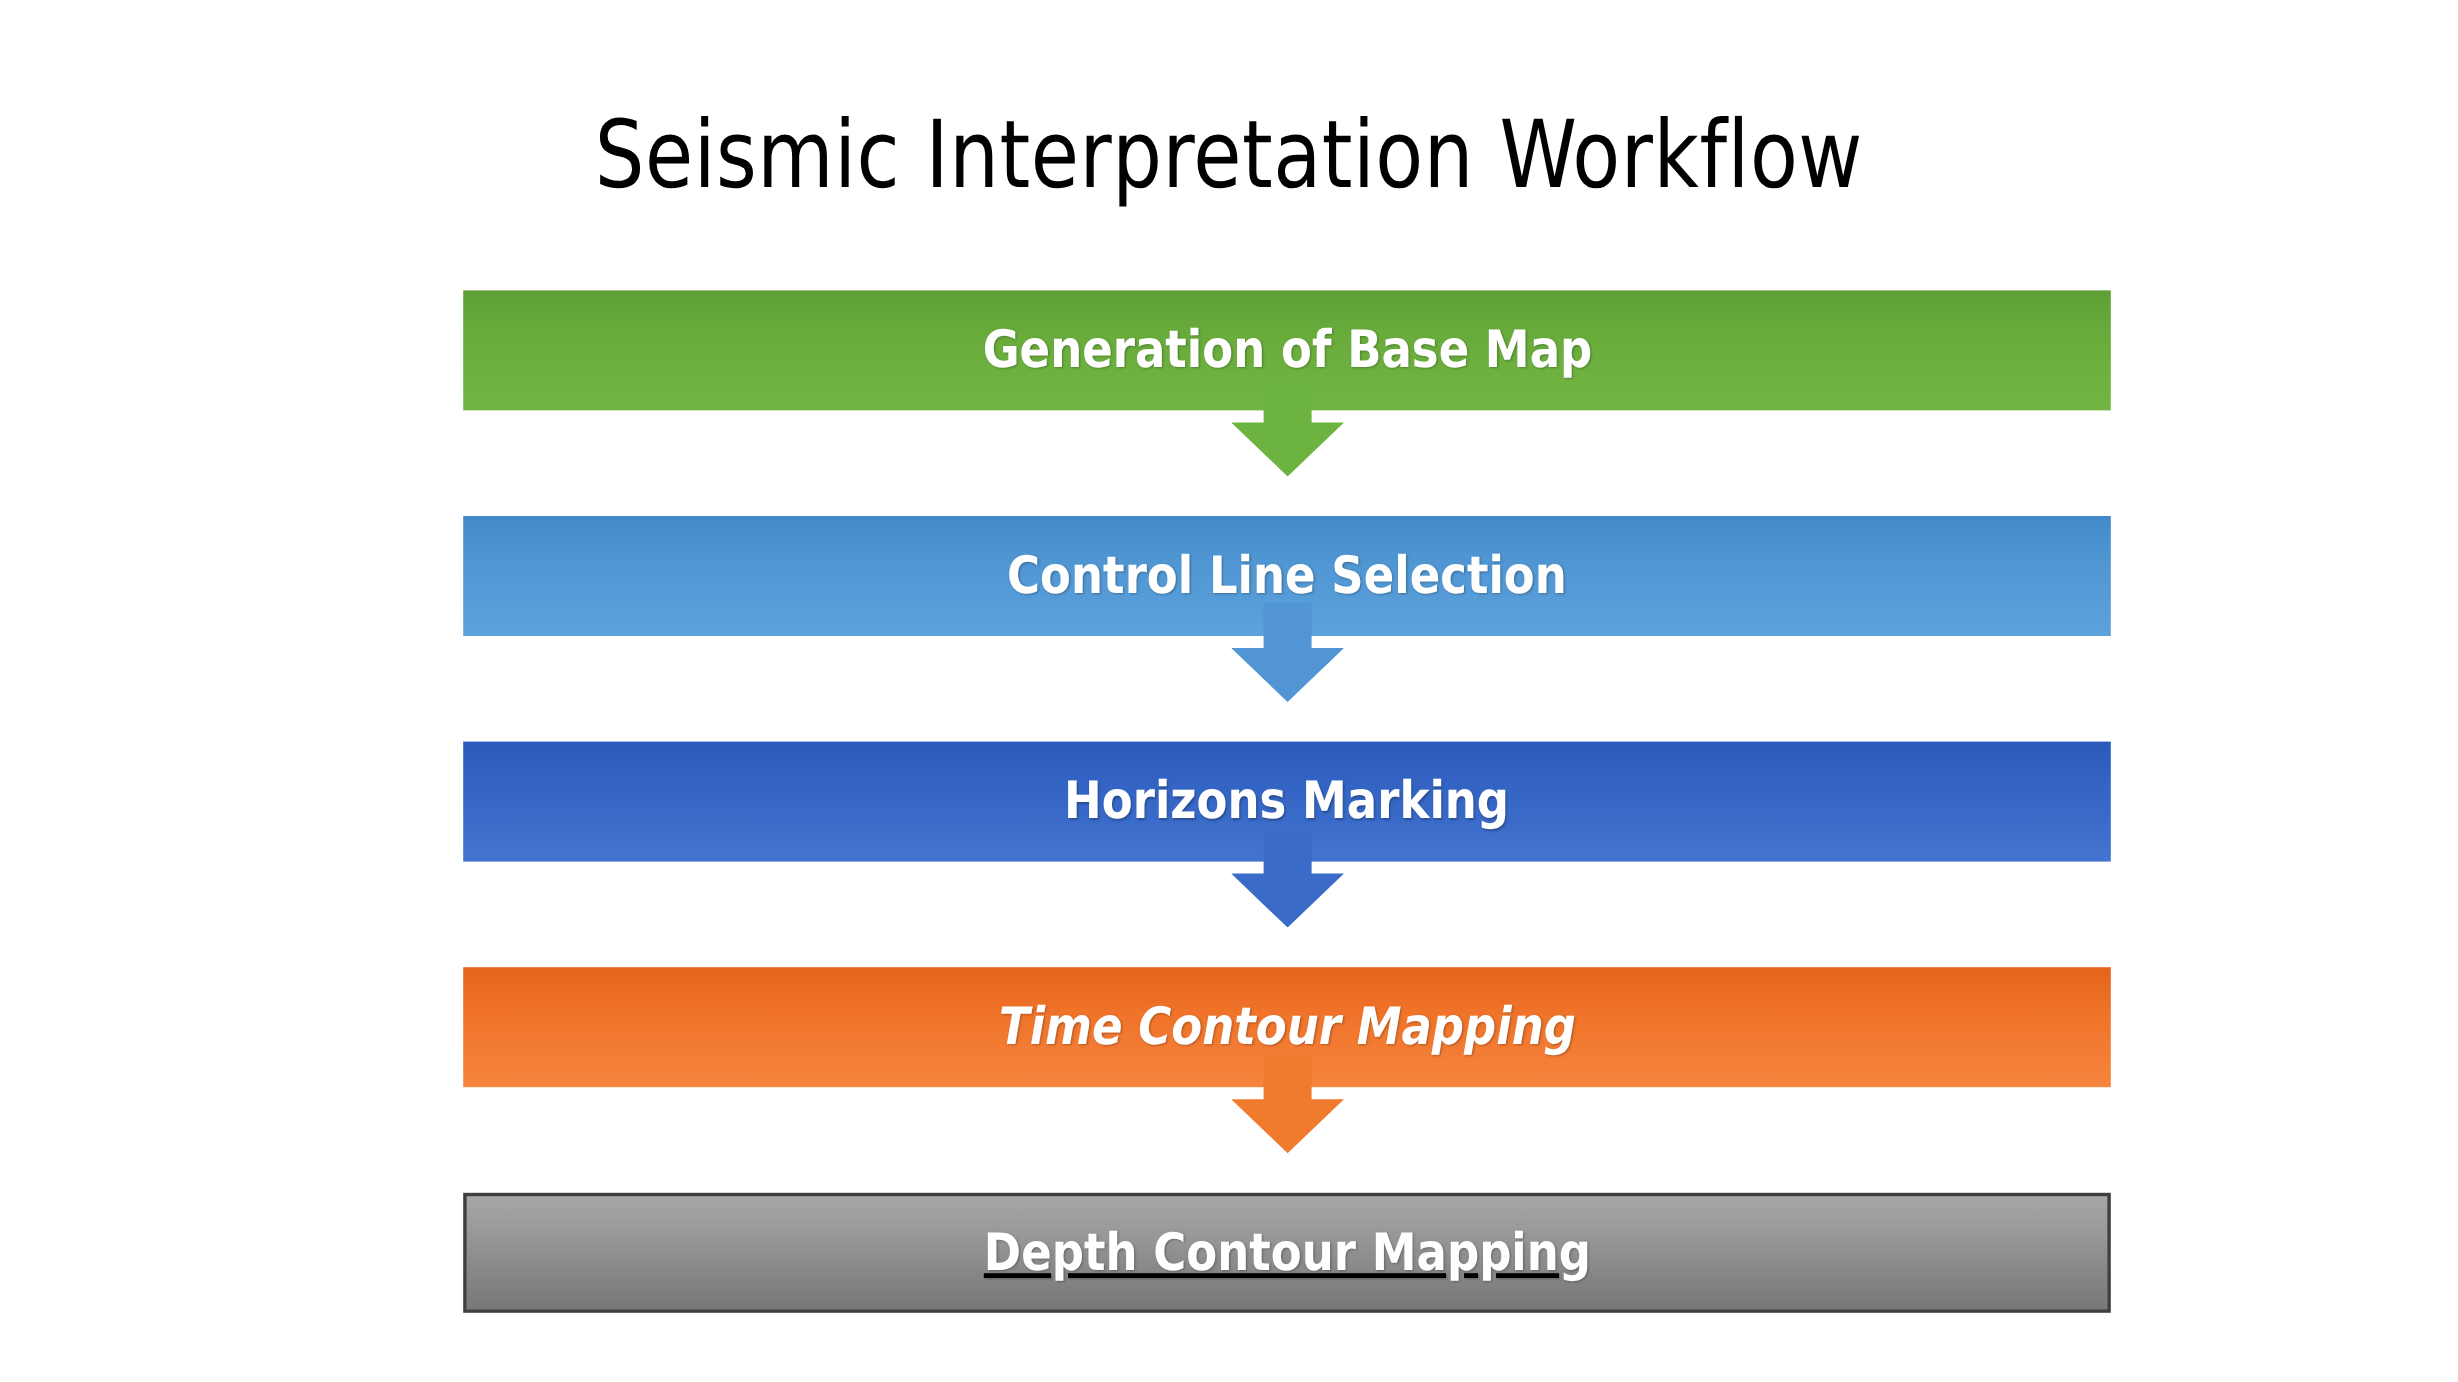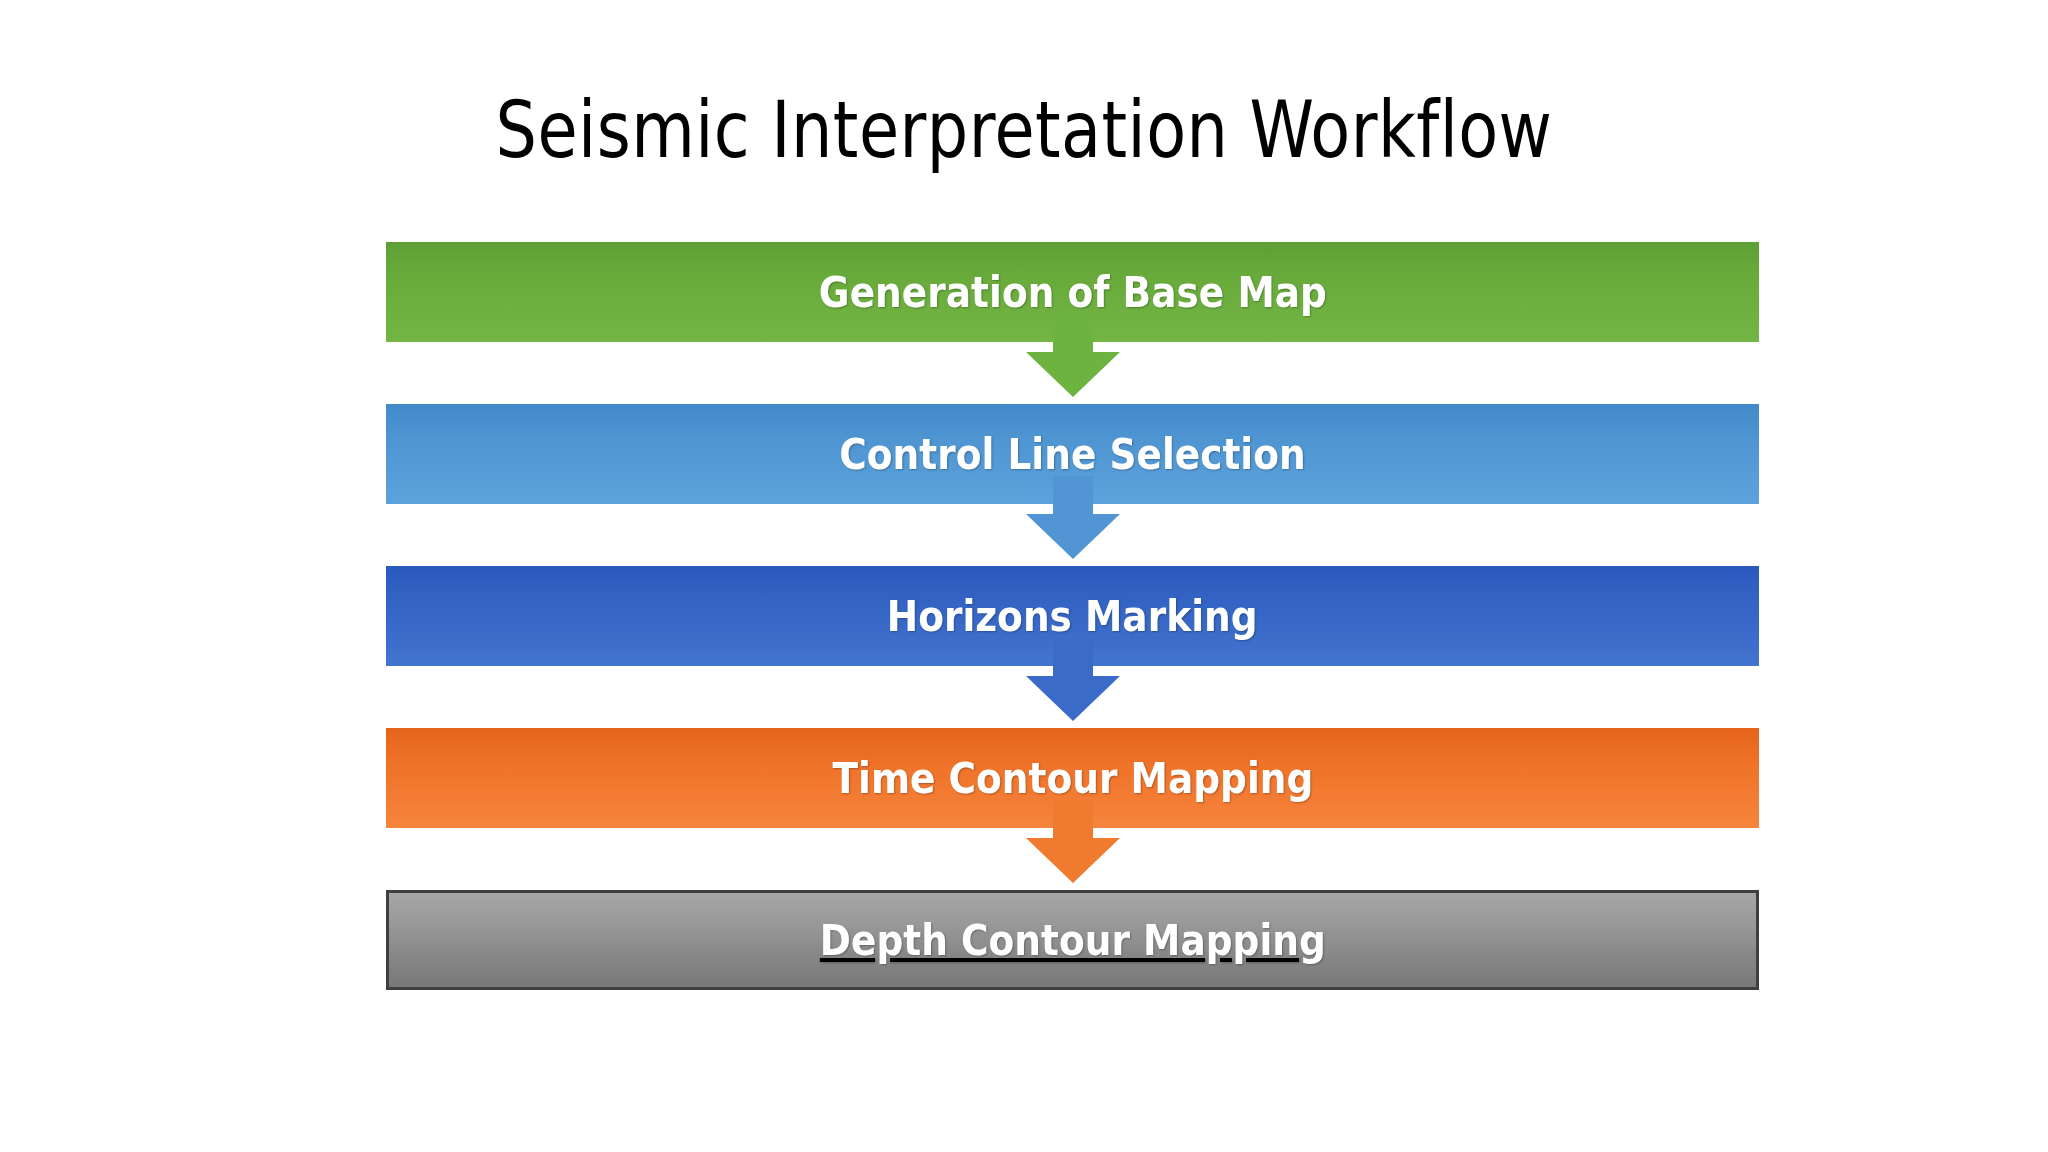--- a/index.html
+++ b/index.html
@@ -49,21 +49,21 @@
   }
 
   .step {
     position: relative;
     width: 1373px;
     height: 100px;
     text-align: right;
   }
 
   .step + .step {
-    margin-top: 62px;
+    margin-top: 88px;
   }
 
   .box {
     position: absolute;
     left: 0;
     top: 0;
     width: 100%;
     height: 100%;
     box-sizing: border-box;
     display: flex;
@@ -80,21 +80,21 @@
     white-space: nowrap;
     text-shadow: 1px 1px 2px rgba(0,0,0,0.28);
     transform: scaleX(0.97);
   }
 
   
   .fill-green  { background: linear-gradient(to bottom, #5e9f35 0%, #68ab3b 35%, #6fb241 75%, #72b545 100%); }
   .fill-lblue  { background: linear-gradient(to bottom, #4289c9 0%, #4e95d2 35%, #589ed9 78%, #5ca2dd 100%); }
   .fill-yellow { background: linear-gradient(to bottom, #eeb201 0%, #f6bd03 35%, #fcc707 78%, #ffca0b 100%); }
   .fill-dblue  { background: linear-gradient(to bottom, #2a59bb 0%, #3364c4 35%, #3d6ecb 78%, #4275d0 100%); }
-  .fill-orange { background: linear-gradient(to bottom, #e5641c 0%, #ef7228 35%, #f47e36 78%, #f6853e 100%); }
+  .fill-orange { background: linear-gradient(to bottom, #e5641c 0%, #ef7228 35%, #f47e36 78%, #f6853e 100%); font-style: italic; }
   .fill-gray   {
     background: linear-gradient(to bottom, #a6a6a6 0%, #9a9a9a 30%, #888888 65%, #787878 100%);
     border: 3px solid #3f3f3f;
     text-decoration: underline;
   }
 
   
   .arrow {
     position: absolute;
     left: 50%;

